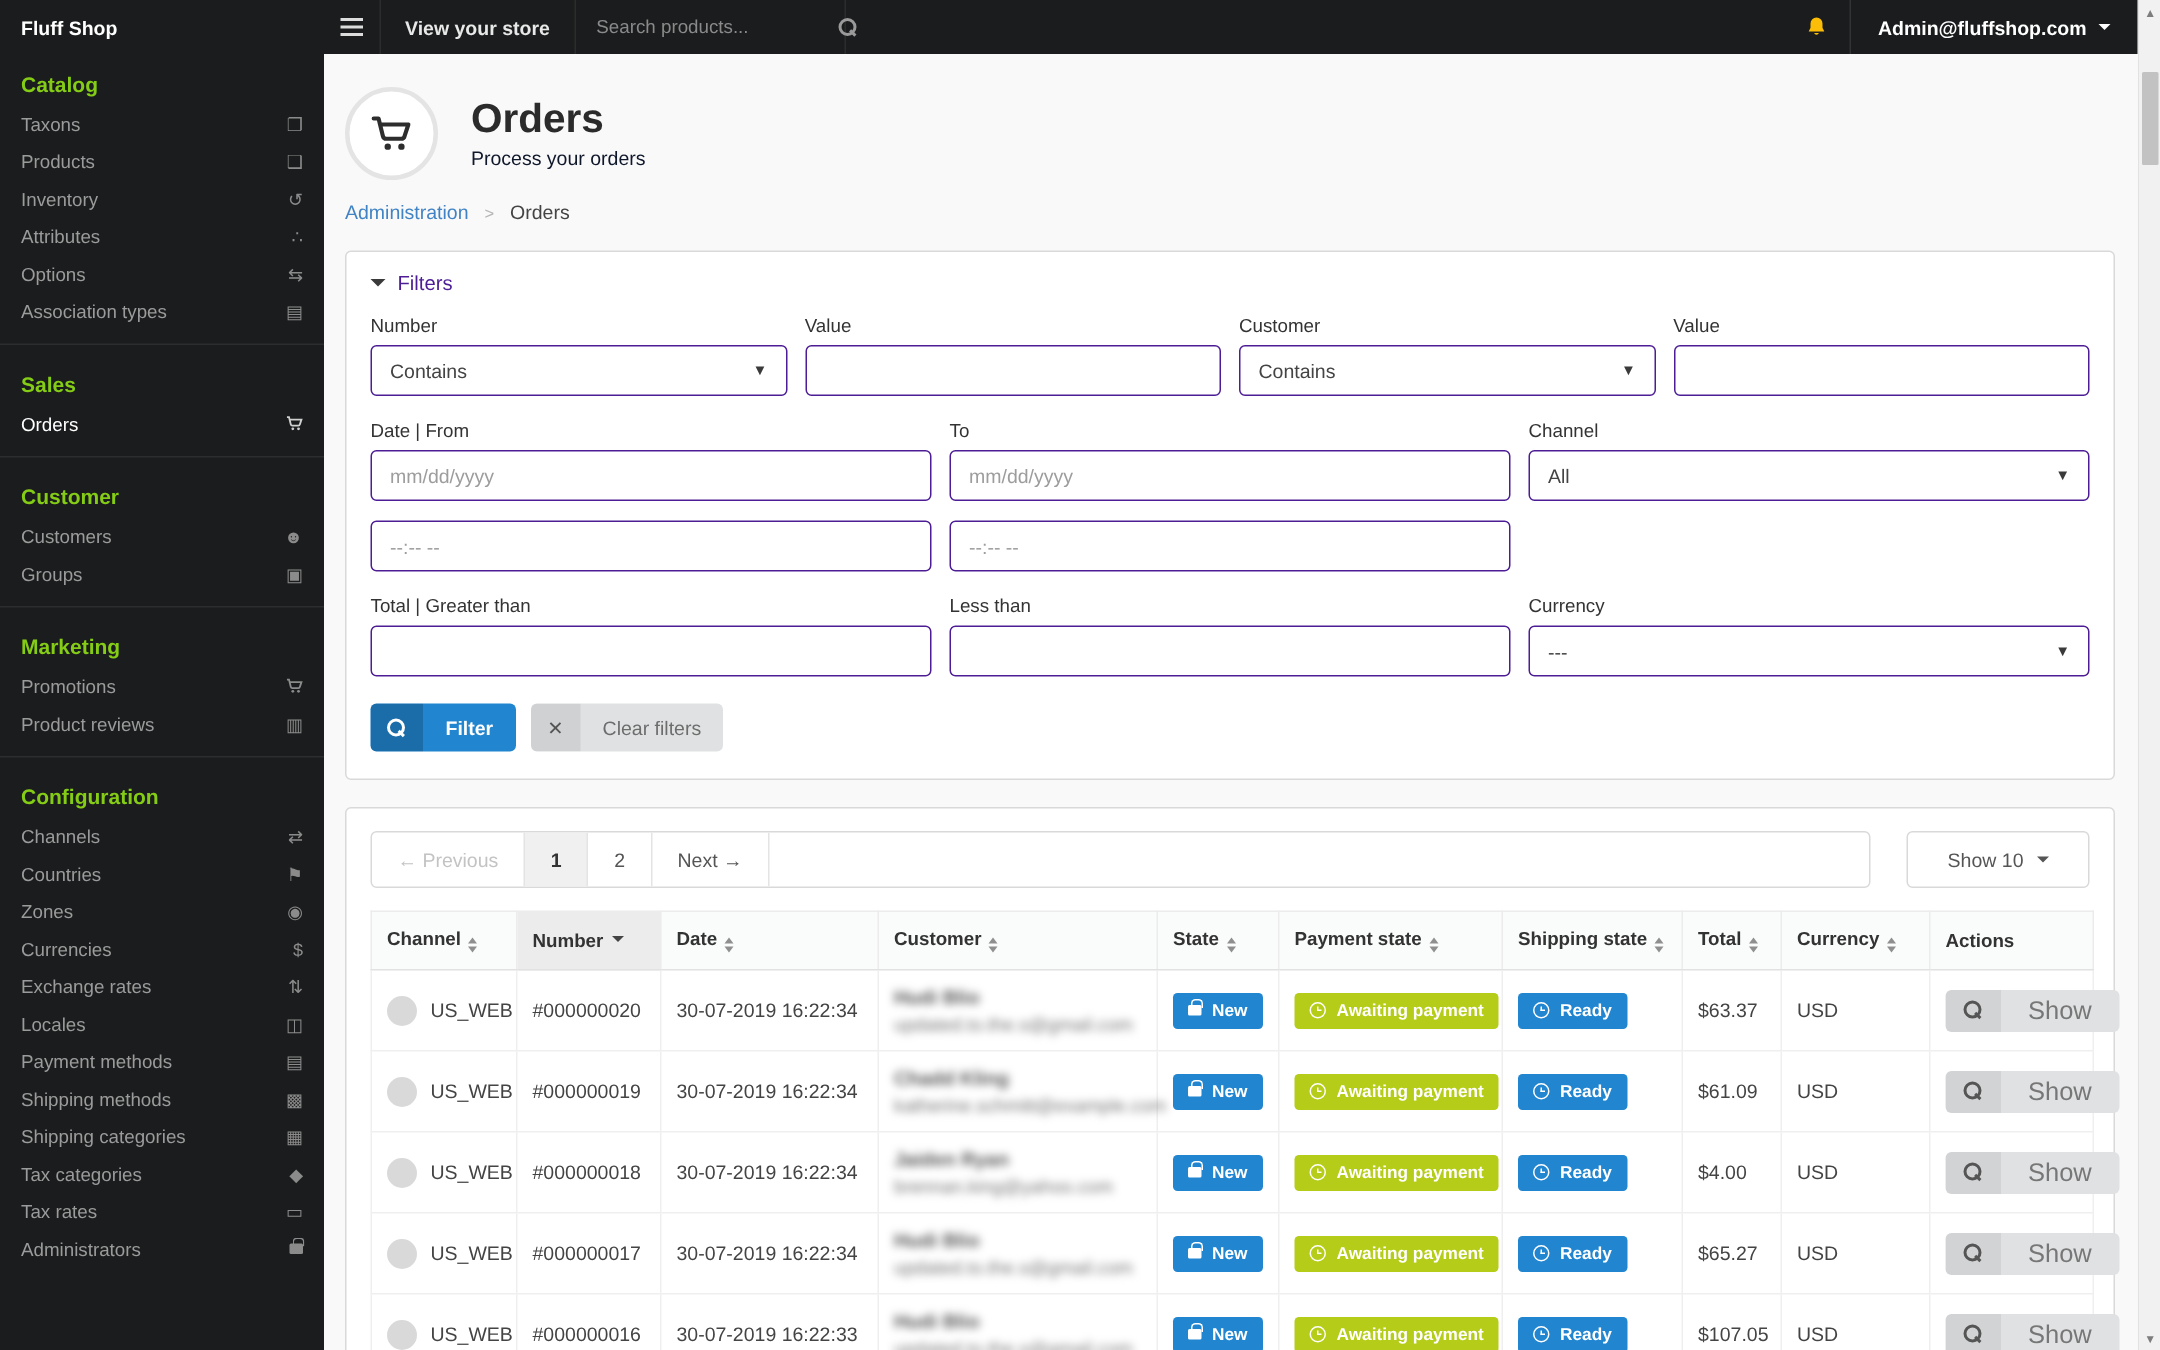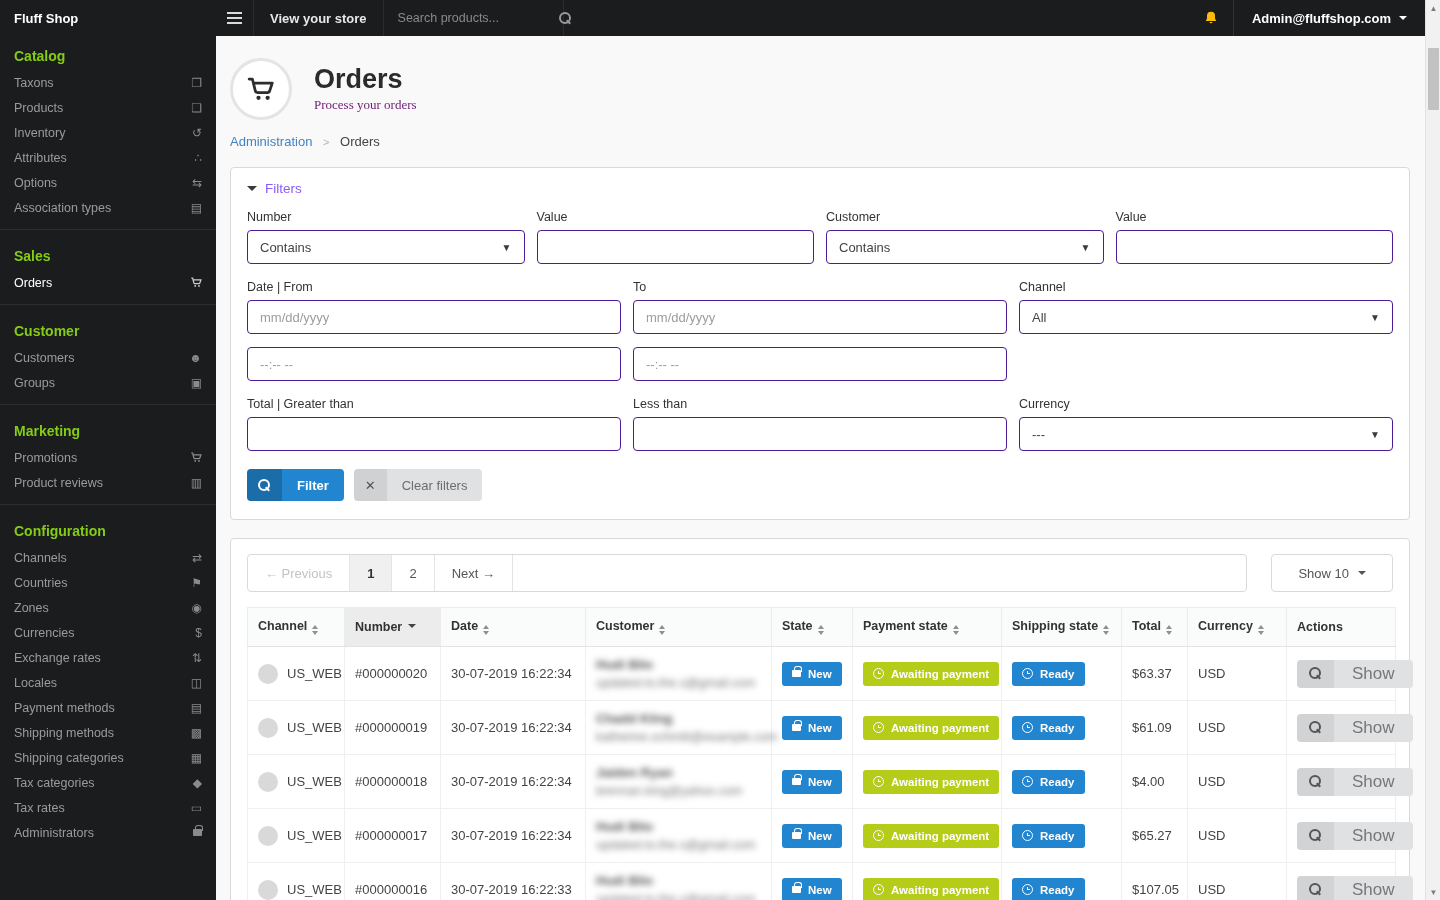--- a/index.html
+++ b/index.html
@@ -44,30 +44,30 @@
   .side-title { color: #84cc16; font-size: 14px; font-weight: bold; padding: 8px 14px 6px; }
   .side-item { display: flex; align-items: center; justify-content: space-between; padding: 5.5px 14px; color: #9b9b9b; font-size: 12.5px; cursor: pointer; }
   .side-item .ico { color: #8b8b8b; display: inline-flex; align-items: center; }
   .side-item.active { color: #fff; }
   .side-item.active .ico { color: #cfcfcf; }
 
   
   .page-head { display: flex; align-items: center; gap: 22px; margin: 22px 16px 10px 14px; }
   .head-circle { width: 62px; height: 62px; border-radius: 50%; background: #fff; border: 3px solid #e4e4e4; display: flex; align-items: center; justify-content: center; color: #2d2d2d; font-size: 30px; }
   .page-title { font-size: 27px; font-weight: bold; color: #2b2b2b; line-height: 1.1; }
-  .page-sub { font-size: 13px; color: #701a75; margin-top: 3px; font-family: Liberation Serif, serif; }
+  .page-sub { font-size: 13px; color: #0f172a; margin-top: 3px; }
   .breadcrumb { margin: 14px 14px 18px; font-size: 13px; }
   .breadcrumb a { color: #4183c4; text-decoration: none; cursor: pointer; }
   .breadcrumb .sep { color: #b4b4b4; margin: 0 7px; font-size: 11px; }
   .breadcrumb .current { color: #444; }
 
   
   .card { background: #fff; border: 1px solid #d9d9da; border-radius: 4px; margin: 0 15px 18px 14px; }
   .filters-card { padding: 13px 16px 18px; }
-  .filters-head { display: flex; gap: 8px; font-size: 13.5px; color: #8b5cf6; cursor: pointer; margin-bottom: 14px; }
+  .filters-head { display: flex; gap: 8px; font-size: 13.5px; color: #4c1d95; cursor: pointer; margin-bottom: 14px; }
   .filters-head .tri { width: 0; height: 0; border: 5px solid transparent; border-top-color: #3a3a3a; margin-top: 5px; }
 
   .fgrid4 { display: grid; grid-template-columns: repeat(4, 1fr); gap: 12px; }
   .fgrid3 { display: grid; grid-template-columns: repeat(3, 1fr); gap: 12px; margin-top: 16px; }
   .field label { display: block; font-size: 12.5px; color: #3c3c3c; margin-bottom: 6px; font-weight: bold; }
   .field label.plain { font-weight: normal; color: #333; }
   .control, .field input[type=text] { width: 100%; height: 34px; border: 1px solid #4c1d95; border-radius: 4px; background: #fff; padding: 0 12px; font-size: 13px; color: #444; font-family: inherit; outline: none; }
   .field input[type=text]::placeholder { color: #9d9d9d; }
   .select { display: flex; align-items: center; justify-content: space-between; cursor: pointer; }
   .select .sel-caret { color: #3a3a3a; font-size: 10px; }

